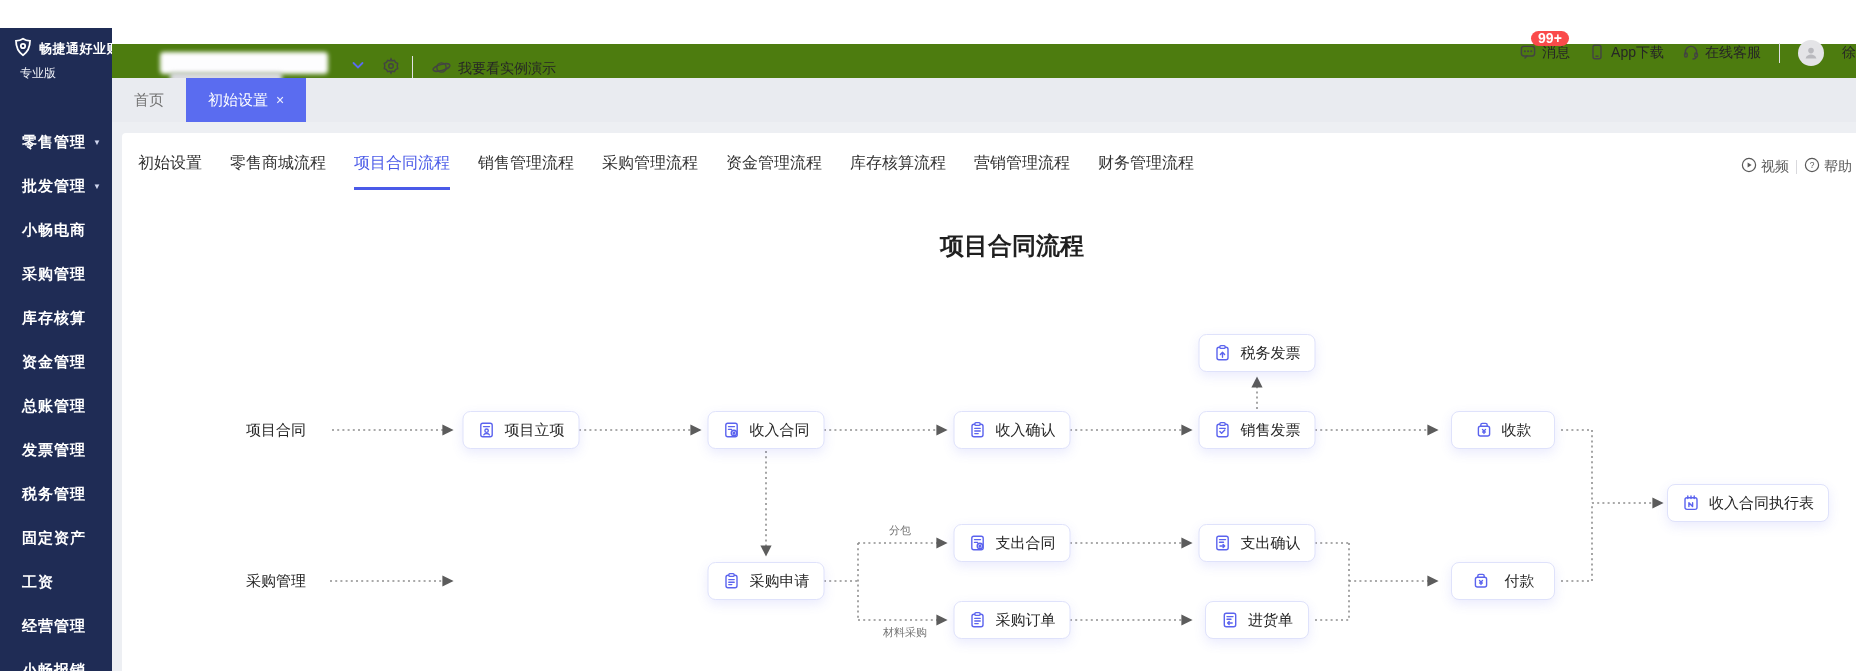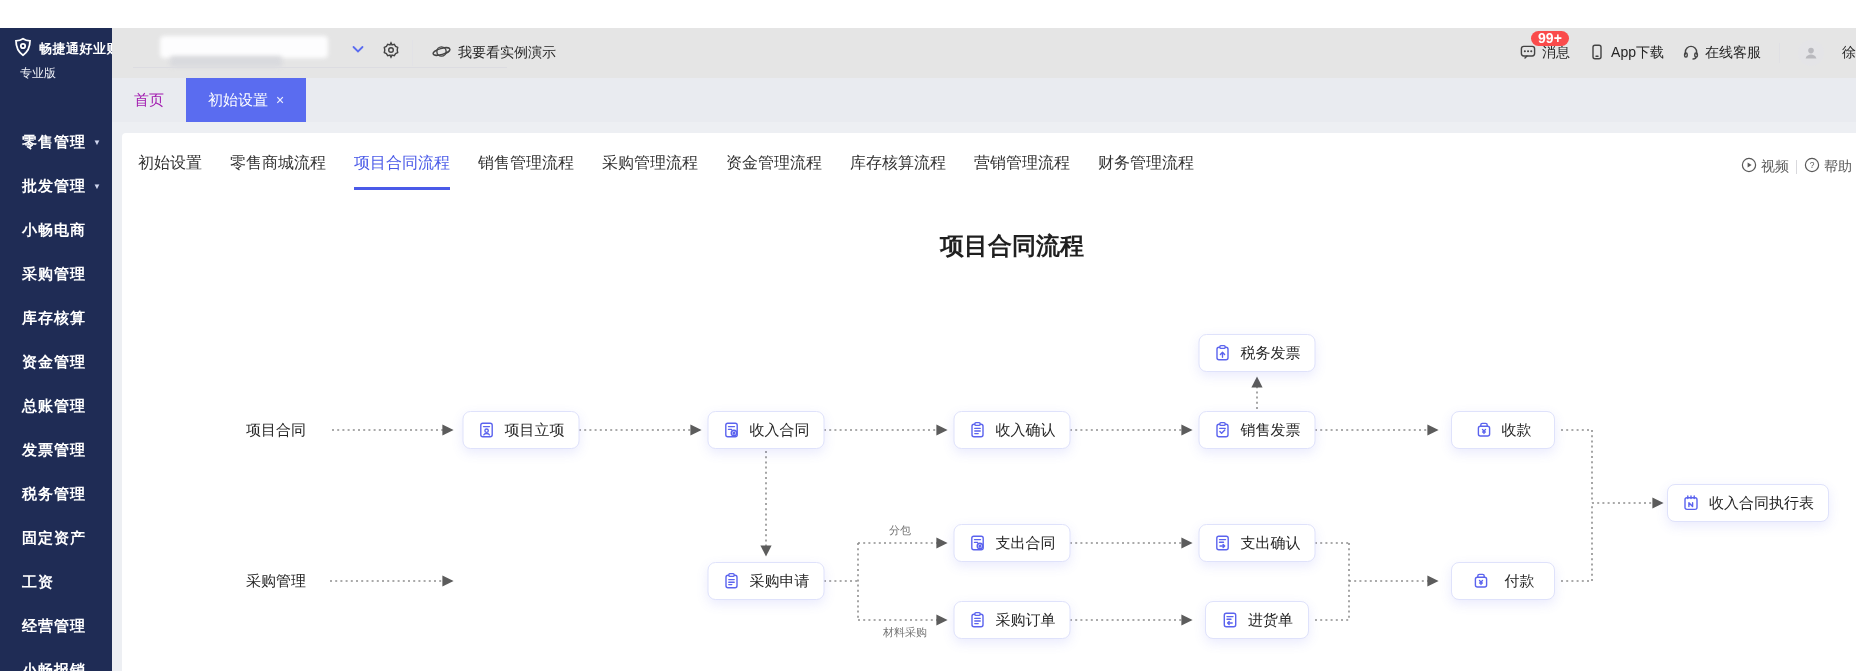--- a/index.html
+++ b/index.html
@@ -14,39 +14,39 @@
   .navcol{position:absolute;left:0;top:28px;width:112px;bottom:0;background:#1f2c55;color:#fff;}
   .logo-row{display:flex;align-items:center;gap:5px;padding:8px 0 0 12px;white-space:nowrap;}
   .logo-title{font-size:13px;font-weight:700;letter-spacing:.5px;}
   .edition{font-size:12px;padding:3px 0 0 20px;color:#f0f2f8;}
   .side-menu{display:flex;flex-direction:column;padding-top:38px;}
   .side-item{height:44px;line-height:44px;padding-left:22px;font-size:15px;font-weight:600;
     color:#fff;letter-spacing:1px;white-space:nowrap;cursor:pointer;}
   .side-item .arr{font-size:8px;margin-left:7px;vertical-align:2px;color:#cfd6ee;}
 
   
-  .hdr{position:absolute;left:112px;top:28px;right:0;height:50px;background:#e5e5e5;}
+  .hdr{position:absolute;left:112px;top:44px;right:0;height:50px;background:#4d7c0f;}
   .hdr-underline{position:absolute;left:21px;top:39px;width:374px;height:1px;background:#dcdce1;}
   .blur1{position:absolute;left:48px;top:8px;width:168px;height:22px;background:#fdfdfe;border-radius:4px;filter:blur(2px);}
   .blur2{position:absolute;left:58px;top:28px;width:112px;height:11px;background:#d9dade;border-radius:3px;filter:blur(2px);}
   .hdr-ic{position:absolute;top:13px;display:flex;align-items:center;}
   .hdr-divider{position:absolute;left:300px;top:12px;width:1px;height:26px;background:#e2e2e6;}
   .demo{position:absolute;left:320px;top:0;height:50px;display:flex;align-items:center;gap:7px;
     font-size:14px;color:#262626;cursor:pointer;}
   .hdr-right{position:absolute;right:-14px;top:28px;height:50px;display:flex;align-items:center;gap:18px;}
   .hdr-act{display:flex;align-items:center;gap:5px;font-size:14px;color:#262626;cursor:pointer;position:relative;white-space:nowrap;}
   .badge{position:absolute;top:-12px;left:12px;background:#fa4b4b;color:#fff;font-size:14px;font-weight:700;
     border-radius:9px;padding:1px 7px;line-height:13px;}
   .vdiv{width:1px;height:20px;background:#e0e0e4;}
   .avatar{width:26px;height:26px;border-radius:50%;background:#e4e4e7;display:flex;align-items:center;justify-content:center;}
   .uname{font-size:14px;color:#262626;white-space:nowrap;}
 
   
   .tabs{position:absolute;left:112px;top:78px;right:0;height:44px;background:#e9ebf0;display:flex;align-items:stretch;}
-  .tab{display:flex;align-items:center;justify-content:center;gap:8px;padding:0 22px;font-size:15px;color:#a21caf;cursor:pointer;}
+  .tab{display:flex;align-items:center;justify-content:center;gap:8px;padding:0 22px;font-size:15px;color:#737373;cursor:pointer;}
   .tab.active{background:#5a6cf0;color:#fff;}
   .tab .x{font-size:14px;opacity:.9;}
 
   
   .content{position:absolute;left:112px;top:122px;right:0;bottom:0;background:#edeff3;}
   .card{position:absolute;left:10px;top:11px;right:0;bottom:0;background:#fff;border-top-left-radius:4px;}
   .subnav{position:absolute;left:16px;top:20px;display:flex;gap:28px;}
   .sub-item{font-size:16px;color:#333;padding-bottom:13px;border-bottom:3px solid transparent;cursor:pointer;white-space:nowrap;}
   .sub-item.active{color:#4a5ae8;border-bottom-color:#4a5ae8;}
   .vidhelp{position:absolute;right:4px;top:24px;display:flex;align-items:center;gap:7px;font-size:14px;color:#595959;}

